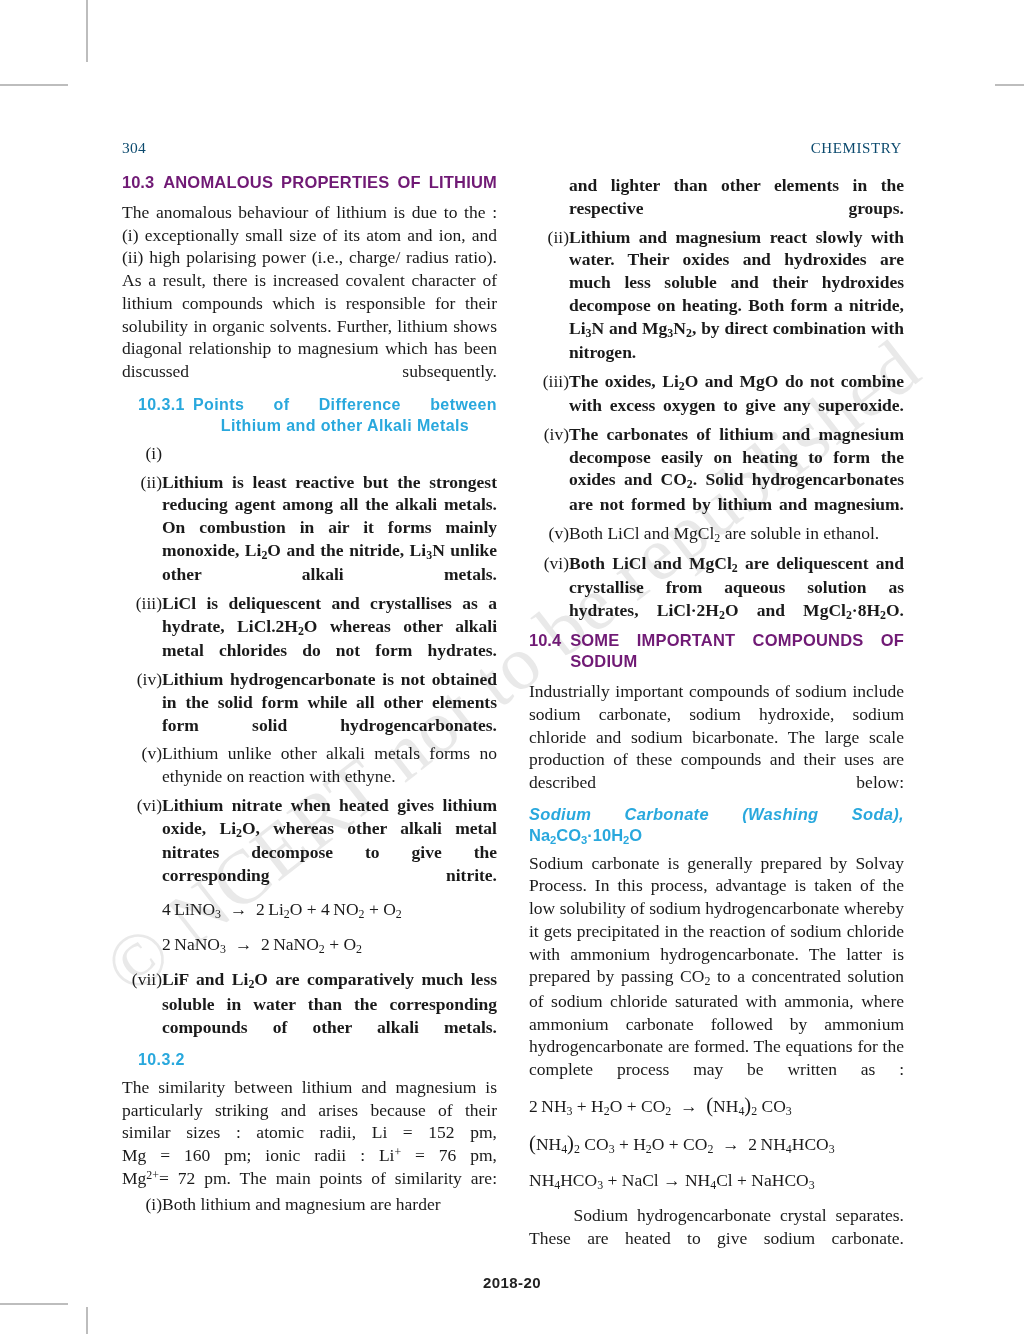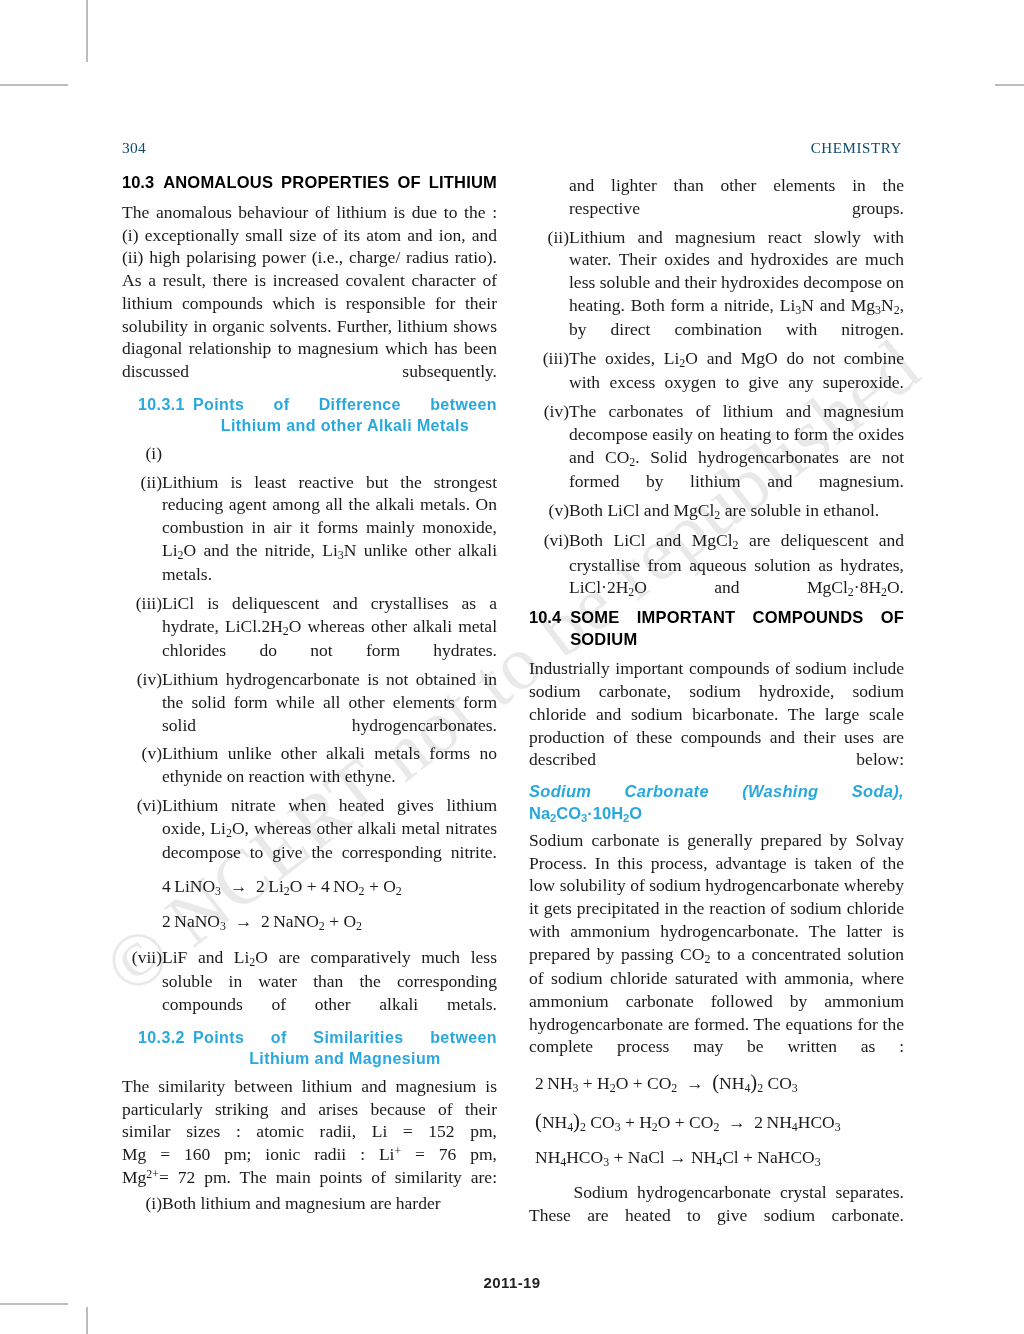--- a/index.html
+++ b/index.html
@@ -67,21 +67,21 @@
     width: 782px;
     height: 1060px;
     display: flex;
     gap: 32px;
     z-index: 2;
   }
   .col { width: 375px; }
 
   
   .h2 {
-    color: #000000;
+    color: #701a75;
     font-family: "Liberation Sans", sans-serif;
     font-weight: bold;
     font-size: 16.5px;
     line-height: 1.32;
     margin: 0 0 7px 0;
     display: flex;
     gap: 9px;
   }
   .h2 .num { flex: 0 0 auto; }
   .h2 .txt { flex: 1 1 auto; text-align: justify; text-align-last: justify; letter-spacing: .2px; }
@@ -132,29 +132,29 @@
   }
   ol.roman > li > .mark {
     flex: 0 0 40px;
     text-align: right;
   }
   ol.roman > li > .txt {
     flex: 1 1 auto;
     text-align: justify;
     text-align-last: left;
   }
-  ol.roman > li > .txt.jlast { text-align-last: justify; }
+  ol.roman > li > .txt.jlast { text-align-last: justify; font-weight: bold; }
 
   .eqn {
     font-size: 17.5px;
     line-height: 1.3;
     margin: 11px 0 11px 40px;
     white-space: nowrap;
   }
-  .eqn.noind { margin-left: 6px; }
+  .eqn.noind { margin-left: 0; }
   sub { font-size: 0.68em; vertical-align: -0.25em; }
   sup { font-size: 0.68em; vertical-align: 0.42em; }
   .big { font-size: 1.18em; }
 
   
   #footer {
     position: absolute;
     left: 0;
     right: 0;
     top: 1274px;
@@ -240,24 +240,20 @@
 
       <ol class="roman">
         <li>
           <span class="mark">(vii)</span>
           <span class="txt jlast"><span>LiF and Li</span><sub>2</sub><span>O are comparatively much less soluble in water than the corresponding compounds of other alkali metals.</span></span>
         </li>
       </ol>
 
       <div class="h3">
         <span class="num">10.3.2</span>
-        <span class="txt">
-          <span class="l1">Points of Similarities between</span>
-          <span class="l2">Lithium and Magnesium</span>
-        </span>
       </div>
 
       <p class="body jlast">The similarity between lithium and magnesium is particularly striking and arises because of their similar sizes : atomic radii, Li&nbsp;=&nbsp;152&nbsp;pm, Mg&nbsp;=&nbsp;160&nbsp;pm; ionic radii : Li<sup>+</sup>&nbsp;=&nbsp;76&nbsp;pm, Mg<sup>2+</sup>=&nbsp;72&nbsp;pm. The main points of similarity are:</p>
 
       <ol class="roman">
         <li>
           <span class="mark">(i)</span>
           <span class="txt">Both lithium and magnesium are harder</span>
         </li>
       </ol>
@@ -315,14 +311,14 @@
       </div>
       <div class="eqn noind">
         NH<sub>4</sub>HCO<sub>3</sub>&nbsp;+&nbsp;NaCl&nbsp;→&nbsp;NH<sub>4</sub>Cl&nbsp;+&nbsp;NaHCO<sub>3</sub>
       </div>
 
       <p class="body jlast">&nbsp;&nbsp;&nbsp;&nbsp;&nbsp;Sodium hydrogencarbonate crystal separates. These are heated to give sodium carbonate.</p>
 
     </div>
   </div>
 
-  <div id="footer">2011-19</div>
+  <div id="footer">2018-20</div>
 </div>
 
 </body></html>

